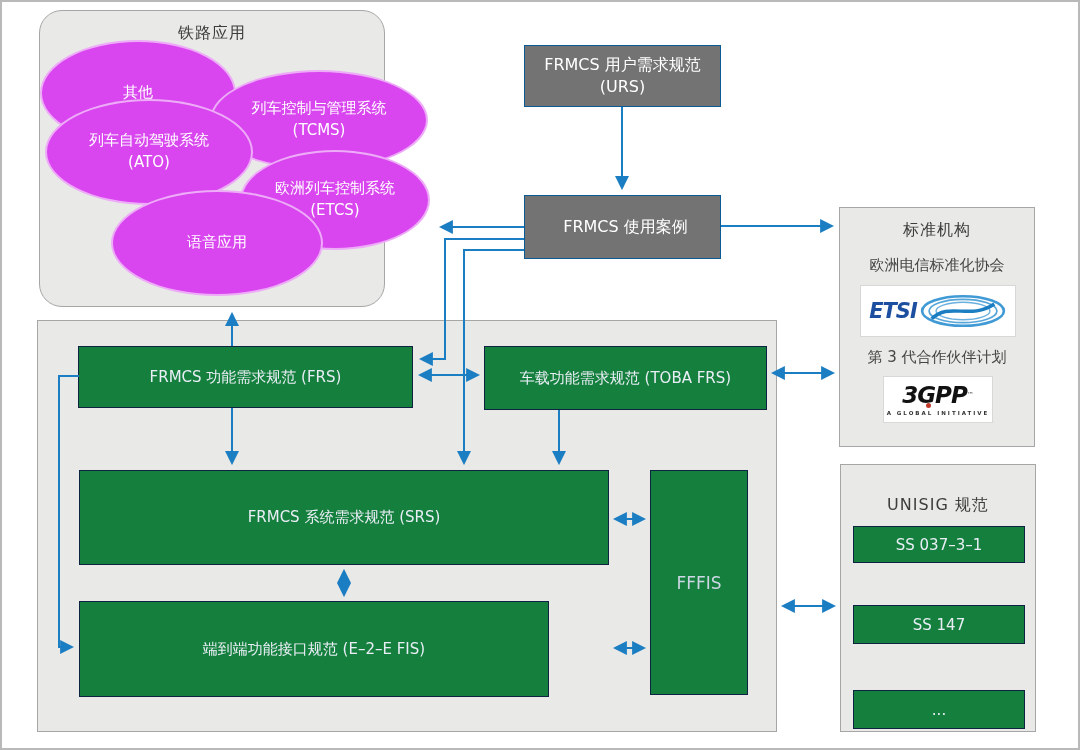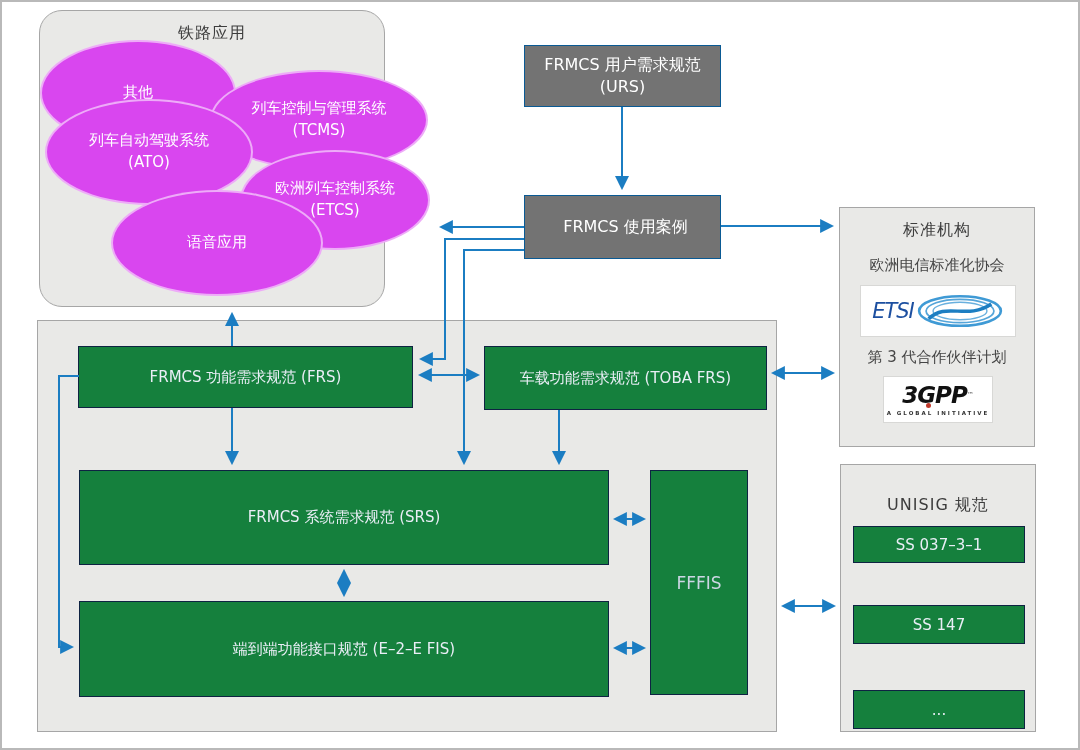--- a/index.html
+++ b/index.html
@@ -37,21 +37,21 @@
   }
   .logo-plate {
     position: absolute; background: #ffffff; border: 1px solid #d8d8d6;
     display: flex; align-items: center; justify-content: center;
   }
   .sub-label {
     position: absolute; width: 100%; text-align: center;
     color: #454545; font-size: 15px;
   }
   .etsi-word {
-    font-style: italic; font-weight: normal; font-size: 21px; color: #1c4fa0;
+    font-style: italic; font-weight: bold; font-size: 21px; color: #1c4fa0;
     letter-spacing: -1px; margin-right: 2px;
   }
   .gpp-word {
     font-weight: bold; font-size: 23px; color: #111111; letter-spacing: -1px;
     font-style: italic; line-height: 1;
   }
   .gpp-tm { font-size: 7px; color: #555; font-style: normal; vertical-align: super; }
   .gpp-sub {
     font-size: 5.5px; letter-spacing: 2px; color: #333; margin-top: 3px; font-weight: bold;
   }
@@ -143,21 +143,21 @@
   </div>
 
   <div class="navybox node" style="left:482px; top:344px; width:283px; height:64px;">
     <span>车载功能需求规范 (TOBA FRS)</span>
   </div>
 
   <div class="navybox node" style="left:77px; top:468px; width:530px; height:95px;">
     <span>FRMCS 系统需求规范 (SRS)</span>
   </div>
 
-  <div class="navybox node" style="left:77px; top:599px; width:530px; height:96px;">
+  <div class="navybox node" style="left:77px; top:599px; width:470px; height:96px;">
     <span>端到端功能接口规范 (E–2–E FIS)</span>
   </div>
 
   <div class="navybox node" style="left:648px; top:468px; width:98px; height:225px; font-size:17px; color:#ccd6e4;">
     <span>FFFIS</span>
   </div>
 
   <svg class="wires" width="1080" height="750" viewBox="0 0 1080 750">
     <defs>
       <marker id="ah" viewBox="0 0 10 10" refX="8.5" refY="5" markerWidth="7" markerHeight="7" orient="auto-start-reverse">

